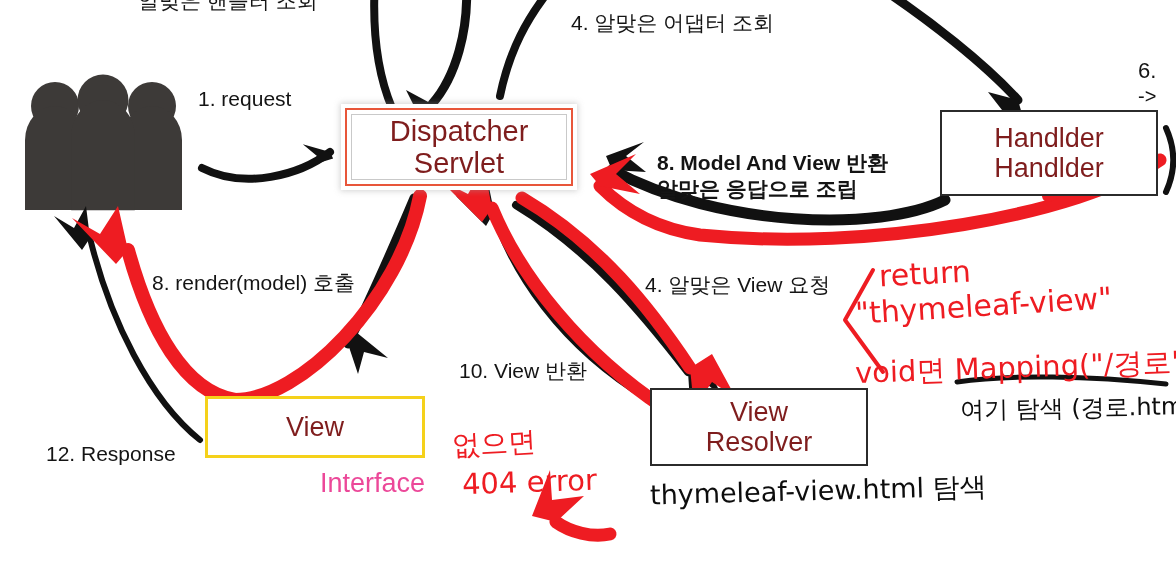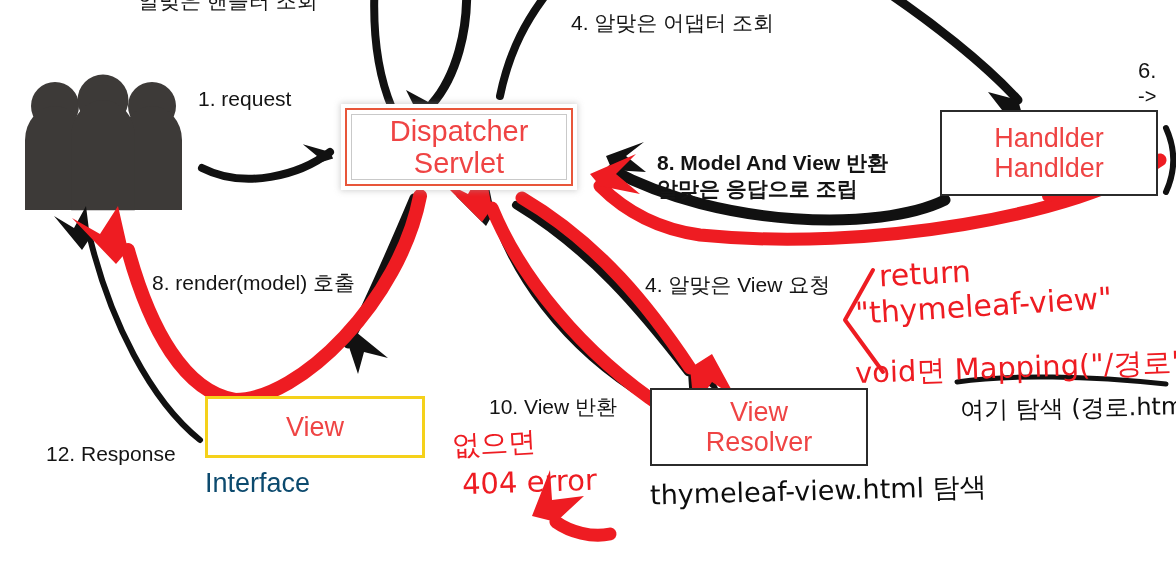--- a/index.html
+++ b/index.html
@@ -28,21 +28,21 @@
   
   .node {
     position: absolute;
     box-sizing: border-box;
     background: #ffffff;
     display: flex;
     flex-direction: column;
     align-items: center;
     justify-content: center;
     text-align: center;
-    color: #ef4444;
+    color: #7f1d1d;
     line-height: 1.12;
     z-index: 6;
   }
   .node .ln { display: block; white-space: nowrap; }
 
   #node-dispatcher {
     left: 345px; top: 108px; width: 228px; height: 78px;
     border: 2px solid #E8563A;
     font-size: 29px;
     box-shadow: 0 0 0 4px #ffffff, 0 0 6px 5px rgba(160,160,160,0.45);
@@ -61,40 +61,40 @@
     border: 3px solid #F5D11A;
     font-size: 27px;
   }
   #node-view-resolver {
     left: 650px; top: 388px; width: 218px; height: 78px;
     border: 2px solid #2b2b2b;
     font-size: 27px;
   }
   #label-interface {
     position: absolute; left: 205px; top: 468px; width: 220px;
-    text-align: left; font-size: 27px; color: #0c4a6e; z-index: 6;
+    text-align: right; font-size: 27px; color: #ec4899; z-index: 6;
   }
 
   
   .plabel {
     position: absolute;
     color: #141414;
     font-size: 21px;
     line-height: 1.22;
     white-space: nowrap;
     z-index: 7;
   }
   .plabel .ln { display: block; }
   #lbl-handler-lookup { left: 138px; top: -12px; font-size: 21px; }
   #lbl-adapter-lookup { left: 571px; top: 10px; }
   #lbl-request        { left: 198px; top: 86px; }
   #lbl-modelandview   { left: 657px; top: 150px; font-weight: bold; }
   #lbl-render         { left: 152px; top: 270px; }
   #lbl-view-request   { left: 645px; top: 272px; }
-  #lbl-view-return    { left: 459px; top: 394px; margin-left: 30px; }
+  #lbl-view-return    { left: 459px; top: 358px; }
   #lbl-response       { left: 46px; top: 441px; }
   #lbl-six            { left: 1138px; top: 58px; font-size: 22px; }
   #lbl-six-arrow      { left: 1138px; top: 84px; font-size: 20px; }
 
   
   .hw {
     position: absolute;
     font-family: "DejaVu Sans", sans-serif;
     white-space: nowrap;
     z-index: 9;

